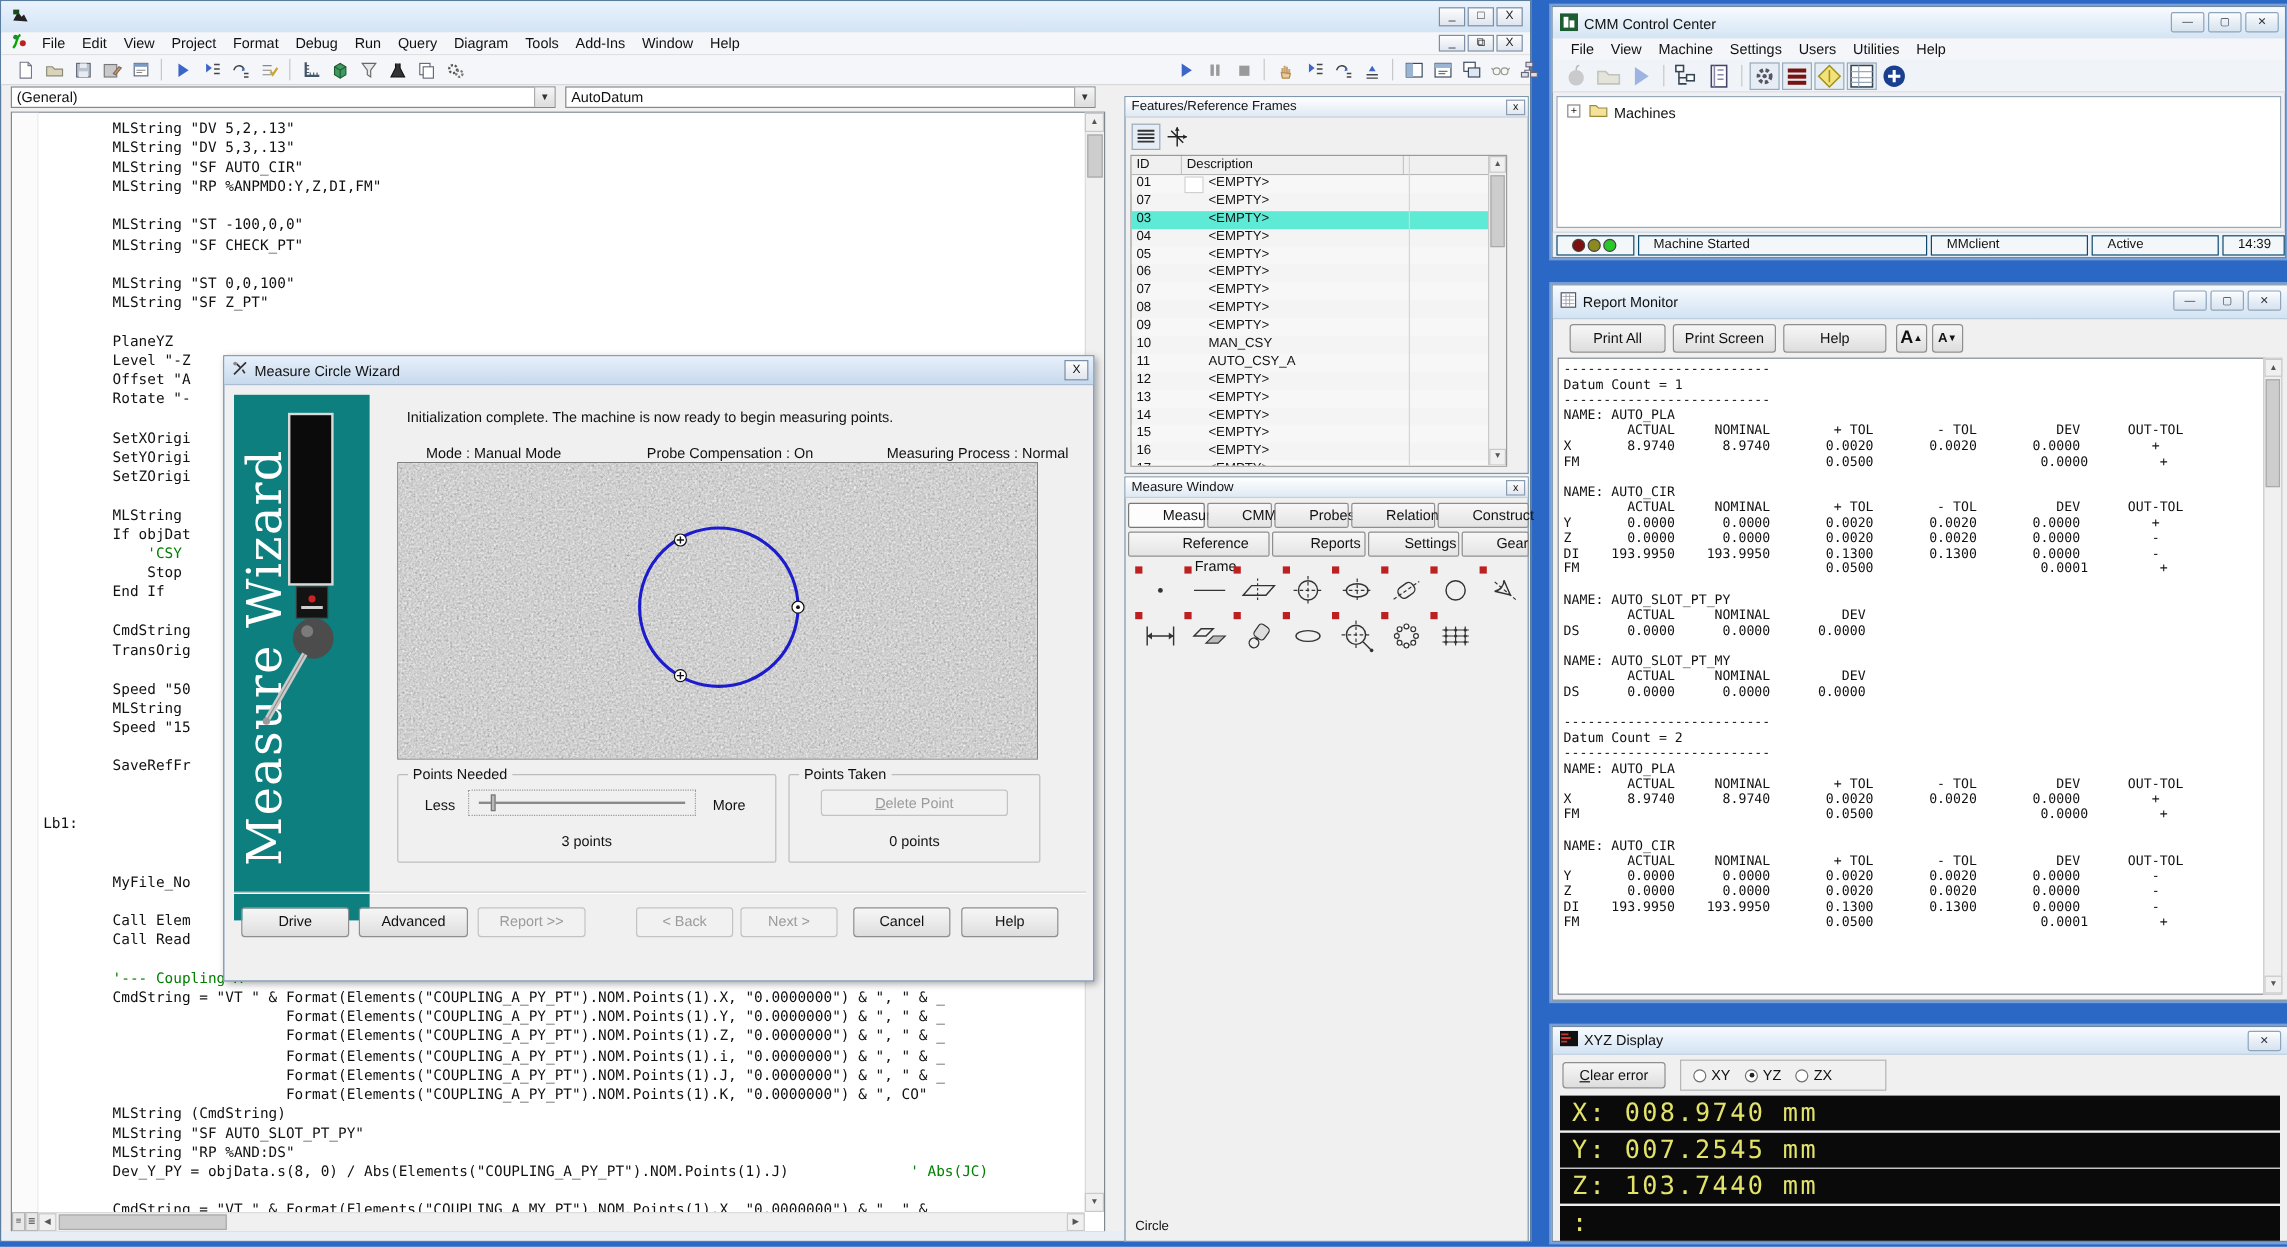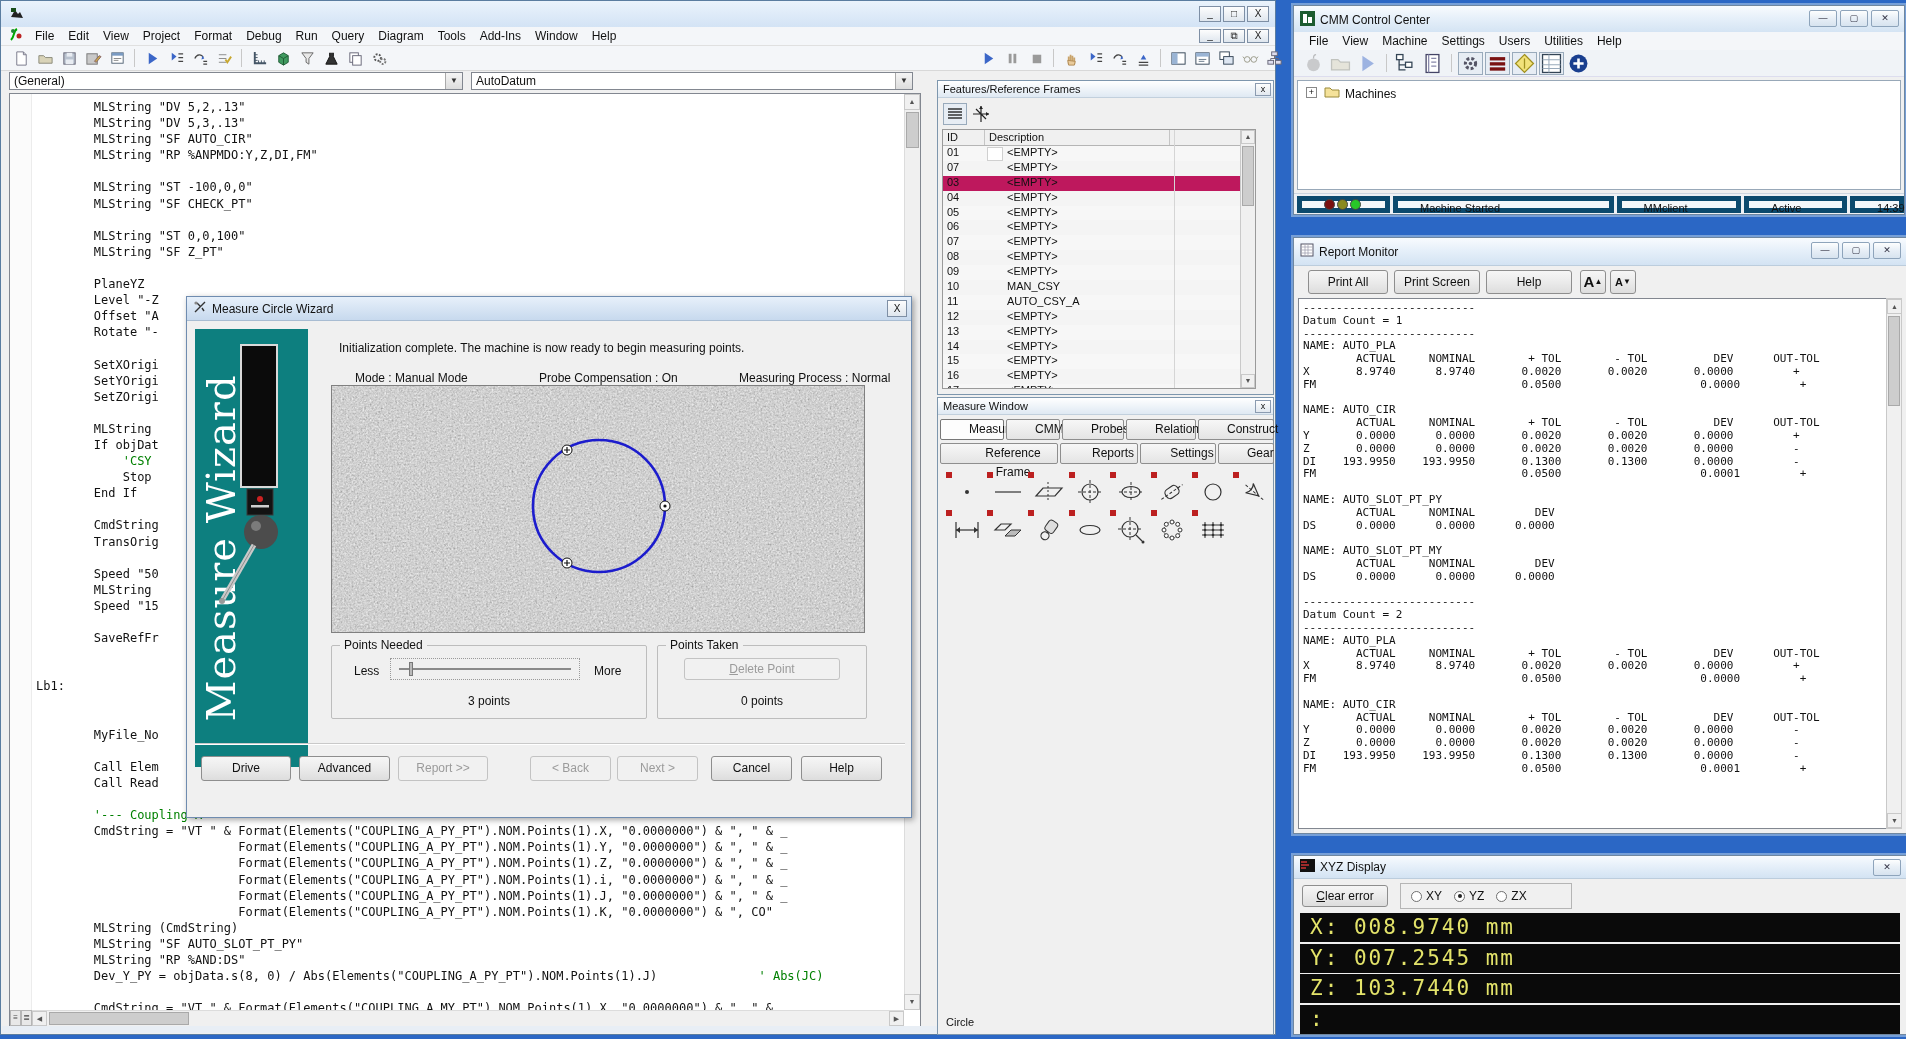--- a/index.html
+++ b/index.html
@@ -93,21 +93,21 @@
   .a-btn { width:28px; height:17px; border:1px solid #8ea4bb; border-radius:2px; margin-left:3px;
            background:linear-gradient(#fdfefe,#e9f0f7 45%,#d7e3ef); font-size:9px; line-height:15px; text-align:center; color:#334; }
   .a-menu { position:absolute; left:0; top:26px; right:0; height:18px; background:#f4f6f9; display:flex; align-items:center; }
   .cc-tool { position:absolute; left:0; top:44px; right:0; height:27px; background:#f0f3f7; border-bottom:1px solid #dde; display:flex; align-items:center; }
   .ccico { width:25px; height:23px; margin:0 1px; display:inline-flex; align-items:center; justify-content:center; border:1px solid transparent; }
   .ccico.sunk { border:1px solid #9ab; background:#e7edf4; }
   .ccico.dim { opacity:.45; }
   .tree { position:absolute; background:#fff; border:1px solid #98a8b8; font-size:12px; }
   .statusbar { position:absolute; left:0; right:0; bottom:0; height:21px; background:#eef1f5; border-top:1px solid #cdd6e0;
                display:flex; align-items:center; font-size:11px; }
-  .scell { height:17px; border:5px solid #0c4a6e; margin-left:3px; padding:1px 22px; background:#f4f7fa; }
+  .scell { height:17px; border:1px solid #0c4a6e; margin-left:3px; padding:1px 12px; background:#f4f7fa; }
   .led { width:11px; height:11px; border-radius:50%; display:inline-block; margin-right:2px; border:1px solid #444; }
 
   .report-text { position:absolute; background:#fff; border:1px solid #828790; overflow:hidden;
                  font-family:"DejaVu Sans Mono", monospace; font-size:11px; line-height:12.8px; white-space:pre; padding:3px 0 0 4px; }
 
   .xyz-row { position:absolute; left:6px; right:6px; height:29px; background:#0a0a0a;
              color:#e3e36a; font-family:"DejaVu Sans Mono", monospace; font-size:21px;
              letter-spacing:2px; line-height:29px; padding-left:10px; }
   .radio { display:inline-flex; align-items:center; margin-right:12px; font-size:12px; }
   .rdot { width:11px; height:11px; border-radius:50%; border:1px solid #707070; background:#fff; margin-right:4px; position:relative; }
@@ -478,21 +478,21 @@
       </div>
       <div id="featureRows">
           <div class="frow" style="background: rgb(247, 247, 247);">
             <span>01</span>
             <span style="padding-left: 22px;">&lt;EMPTY&gt;</span>
           </div>
           <div class="frow">
             <span>07</span>
             <span style="padding-left: 22px;">&lt;EMPTY&gt;</span>
           </div>
-          <div class="frow" style="background: #be185d;">
+          <div class="frow" style="background: #5eead4;">
             <span>03</span>
             <span style="padding-left: 22px;">&lt;EMPTY&gt;</span>
           </div>
           <div class="frow">
             <span>04</span>
             <span style="padding-left: 22px;">&lt;EMPTY&gt;</span>
           </div>
           <div class="frow" style="background: rgb(247, 247, 247);">
             <span>05</span>
             <span style="padding-left: 22px;">&lt;EMPTY&gt;</span>

